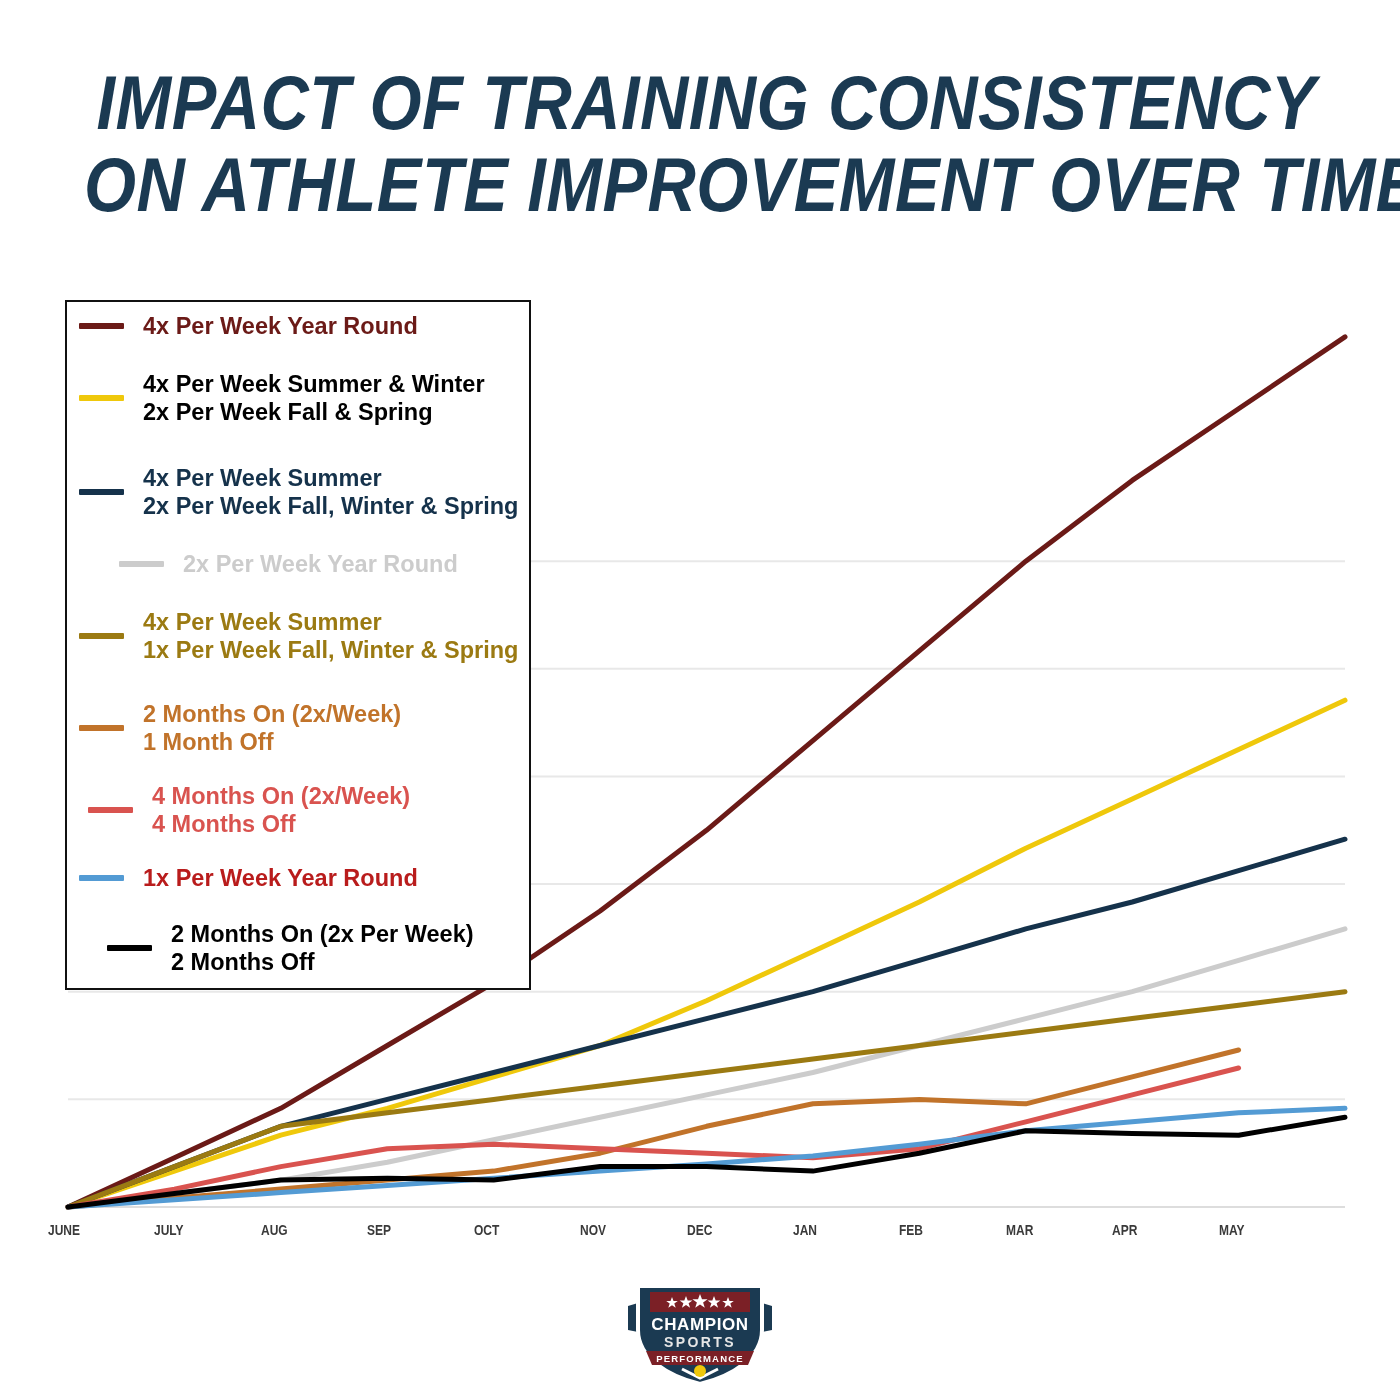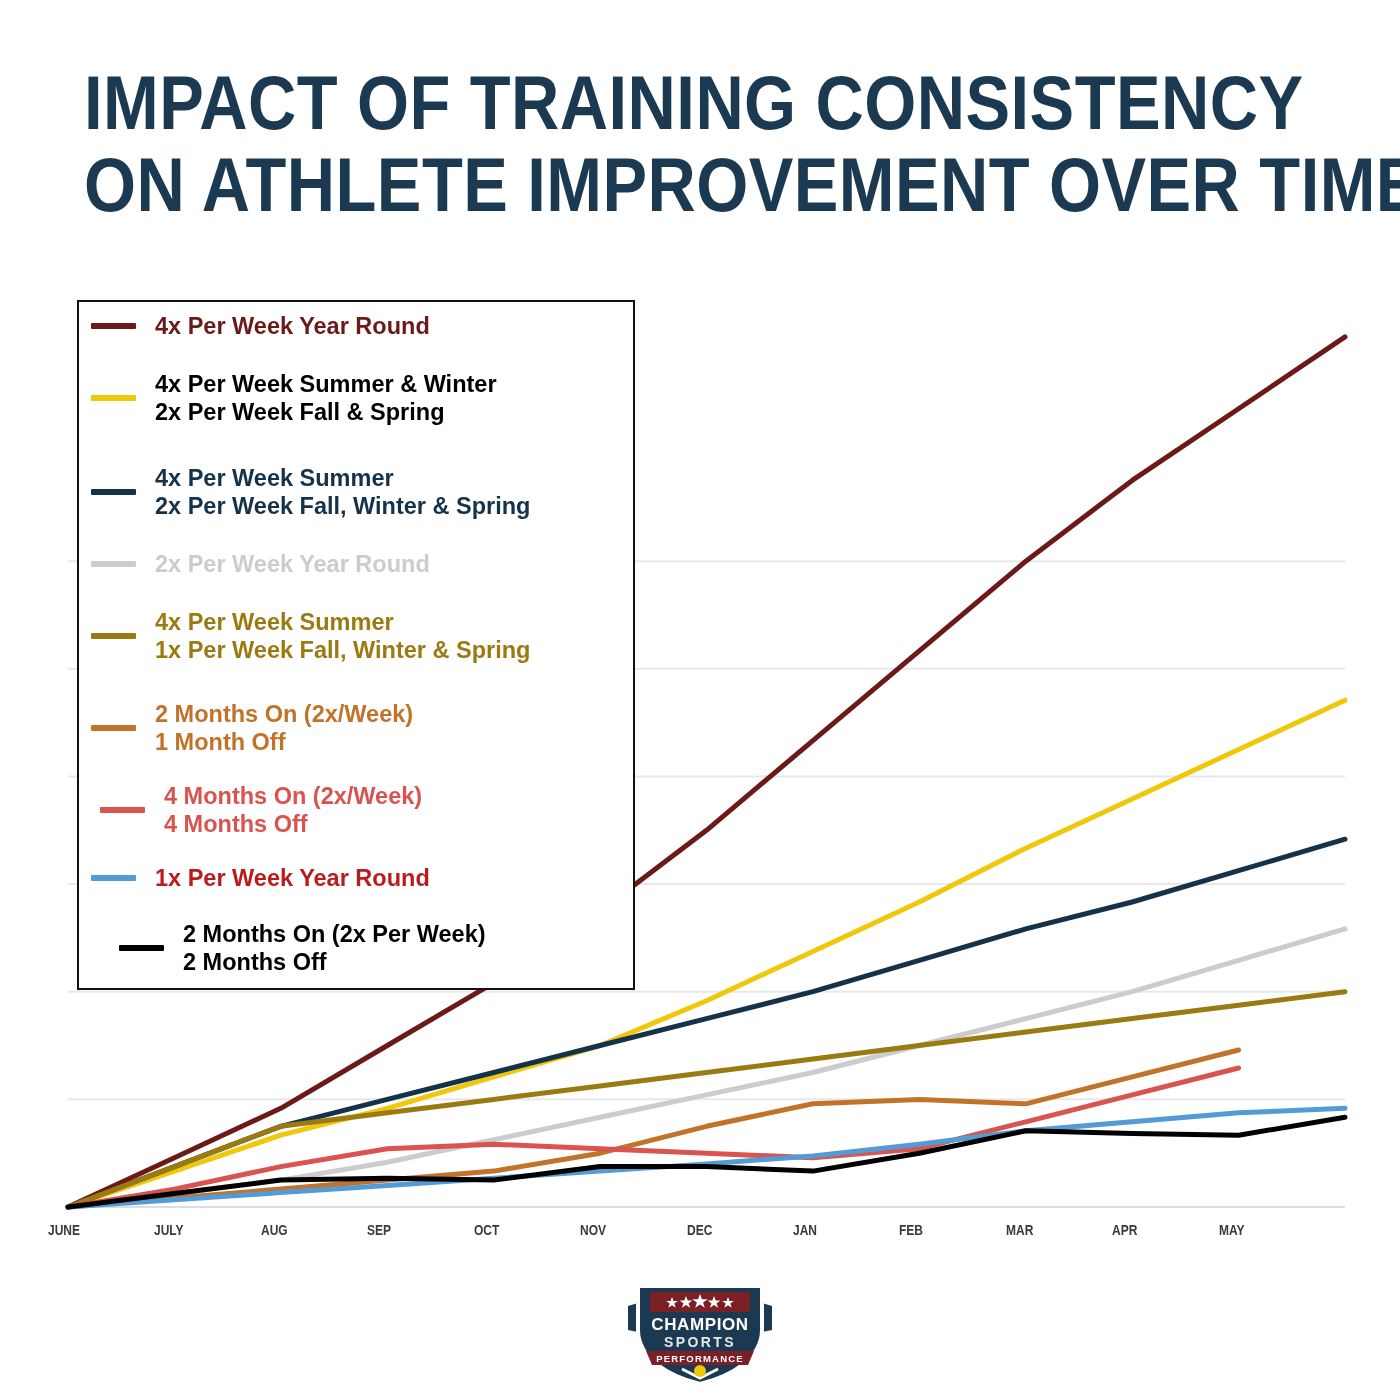--- a/index.html
+++ b/index.html
@@ -14,22 +14,23 @@
     position: relative;
     overflow: hidden;
   }
 
   
   #title-block {
     position: absolute;
     top: 62px;
     left: 0;
     width: 1400px;
-    text-align: left;
+    text-align: right;
     color: #1B3A52;
+    font-style: italic;
   }
   .title-line {
     font-family: "Liberation Sans Narrow", "Liberation Sans", sans-serif;
     font-weight: bold;
     font-size: 76px;
     line-height: 82px;
     letter-spacing: 0.5px;
     transform: scaleX(0.88);
     transform-origin: center center;
     white-space: nowrap;
@@ -64,23 +65,23 @@
     font-weight: bold;
     color: #3A3A3A;
     transform: scaleX(0.8);
     transform-origin: left center;
     white-space: nowrap;
   }
 
   
   #legend {
     position: absolute;
-    left: 77px;
+    left: 65px;
     top: 300px;
-    width: 558px;
+    width: 466px;
     height: 690px;
     border: 2px solid #111111;
     background: #ffffff;
     box-sizing: border-box;
   }
   .legend-item {
     position: absolute;
     left: 0;
     width: 100%;
     display: flex;
@@ -169,21 +170,21 @@
     <div class="legend-item" style="top: 68px;">
       <span class="legend-swatch" style="background: rgb(239, 200, 11);"></span>
       <span class="legend-label" style="color: #000000;">4x Per Week Summer &amp; Winter
 2x Per Week Fall &amp; Spring</span>
     </div>
     <div class="legend-item" style="top: 162px;">
       <span class="legend-swatch" style="background: rgb(21, 50, 75);"></span>
       <span class="legend-label" style="color: rgb(21, 50, 75);">4x Per Week Summer
 2x Per Week Fall, Winter &amp; Spring</span>
     </div>
-    <div class="legend-item" style="top: 248px;">
+    <div class="legend-item" style="top: 248px; padding-left: 40px;">
       <span class="legend-swatch" style="background: rgb(204, 204, 204);"></span>
       <span class="legend-label" style="color: rgb(204, 204, 204);">2x Per Week Year Round</span>
     </div>
     <div class="legend-item" style="top: 306px;">
       <span class="legend-swatch" style="background: rgb(155, 122, 18);"></span>
       <span class="legend-label" style="color: rgb(155, 122, 18);">4x Per Week Summer
 1x Per Week Fall, Winter &amp; Spring</span>
     </div>
     <div class="legend-item" style="top: 398px;">
       <span class="legend-swatch" style="background: rgb(193, 115, 42);"></span>

